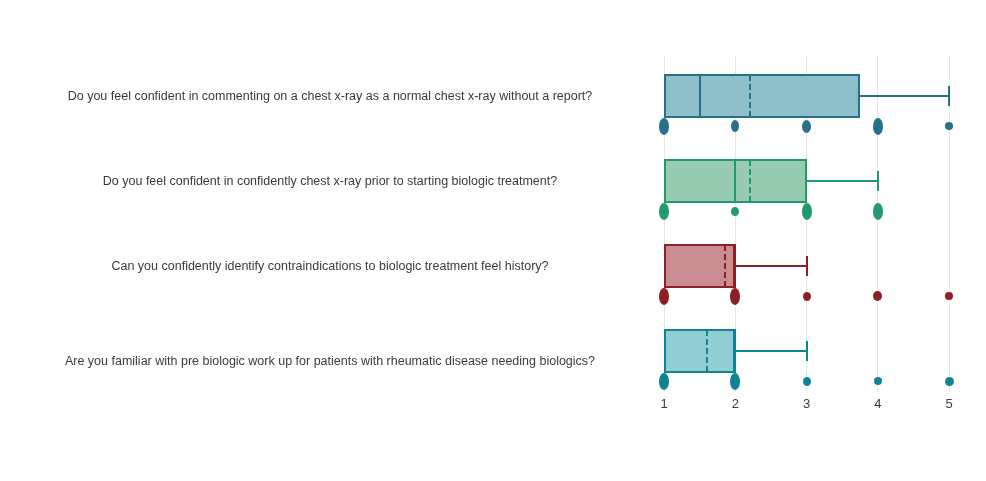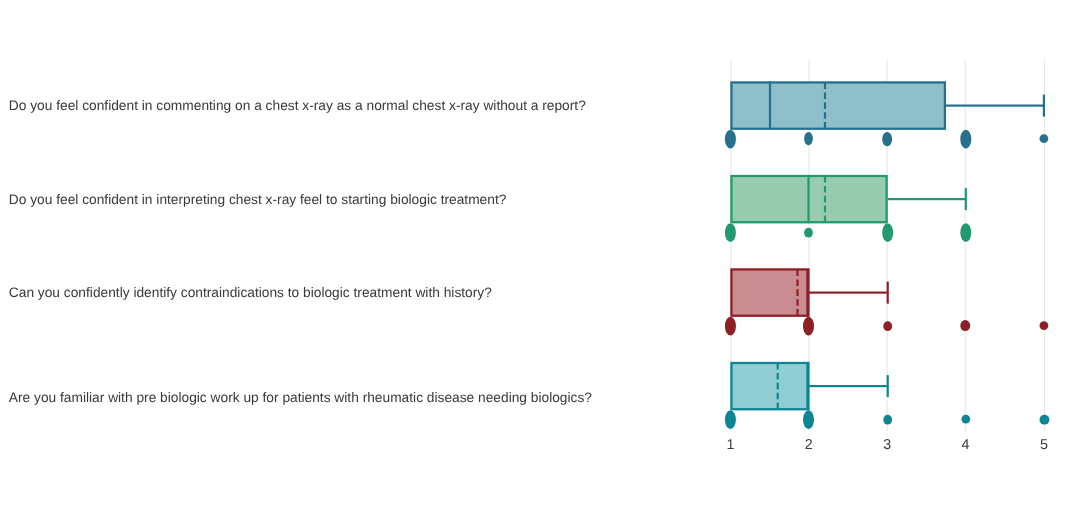--- a/index.html
+++ b/index.html
@@ -12,21 +12,21 @@
     position: relative;
     width: 986px;
     height: 481px;
     background: #ffffff;
     overflow: hidden;
   }
   .row-label {
     position: absolute;
     left: 8px;
     width: 644px;
-    text-align: left;
+    text-align: center;
     font-size: 12.5px;
     color: #3a3a3a;
     line-height: 20px;
     height: 20px;
     white-space: nowrap;
   }
   .gridline {
     position: absolute;
     width: 1px;
     background: #e6e6e6;
@@ -117,17 +117,17 @@
       <div class="median-line" style="left: 734.25px; top: 328.5px; width: 2px; height: 44px; background: rgb(15, 133, 148);"></div>
       <div class="mean-line" style="left: 705.75px; top: 329.5px; height: 42px; border-left-color: rgb(15, 133, 148);"></div>
       <div class="jitter-point" style="left: 659px; top: 372.5px; width: 10px; height: 17px; background: rgb(15, 133, 148);"></div>
       <div class="jitter-point" style="left: 730.25px; top: 372.5px; width: 10px; height: 17px; background: rgb(15, 133, 148);"></div>
       <div class="jitter-point" style="left: 802.5px; top: 376.5px; width: 8px; height: 9px; background: rgb(15, 133, 148);"></div>
       <div class="jitter-point" style="left: 873.75px; top: 377px; width: 8px; height: 8px; background: rgb(15, 133, 148);"></div>
       <div class="jitter-point" style="left: 944.5px; top: 376.5px; width: 9px; height: 9px; background: rgb(15, 133, 148);"></div>
     </div>
 
   <div class="row-label" style="top: 85.5px;">Do you feel confident in commenting on a chest x-ray as a normal chest x-ray without a report?</div>
-  <div class="row-label" style="top: 170.5px;">Do you feel confident in interpreting chest x-ray feel to starting biologic treatment?</div>
-  <div class="row-label" style="top: 255.5px;">Can you confidently identify contraindications to biologic treatment with history?</div>
+  <div class="row-label" style="top: 170.5px;">Do you feel confident in confidently chest x-ray prior to starting biologic treatment?</div>
+  <div class="row-label" style="top: 255.5px;">Can you confidently identify contraindications to biologic treatment feel history?</div>
   <div class="row-label" style="top: 351px;">Are you familiar with pre biologic work up for patients with rheumatic disease needing biologics?</div>
 
 </div>
 
 </body></html>

